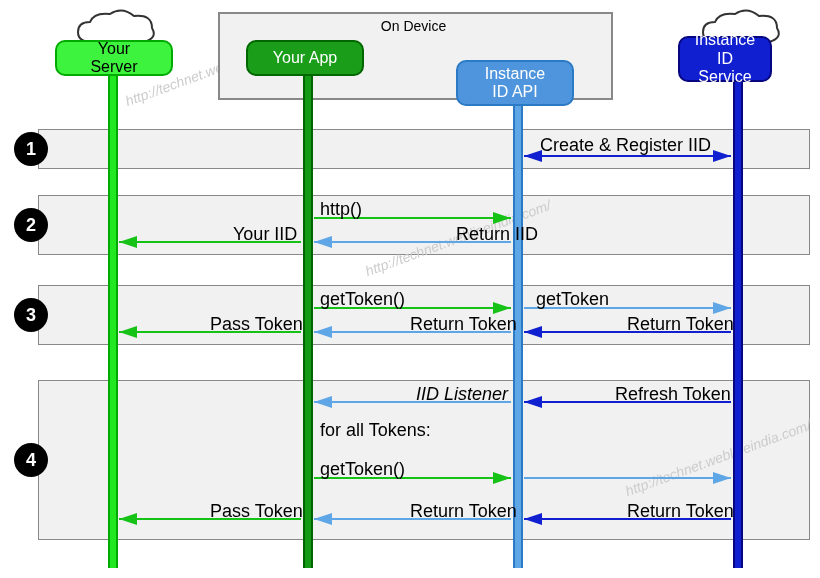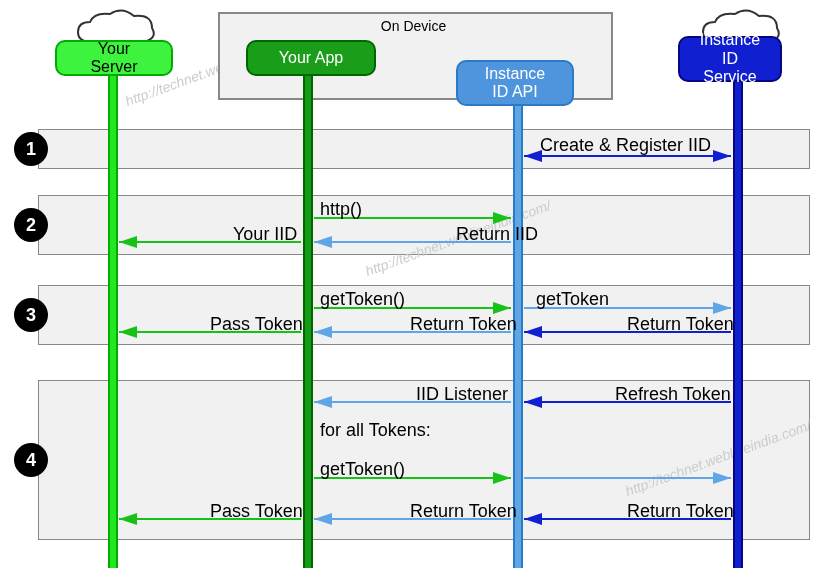--- a/index.html
+++ b/index.html
@@ -99,23 +99,23 @@
         <path d="M20 34 Q6 34 6 24 Q6 14 18 14 Q22 4 38 6 Q50 -2 62 8 Q80 6 80 20 Q86 30 72 34 Z" fill="#fff" stroke="#333" stroke-width="2"></path>
       </svg>
   </div>
   <div class="cloud" style="left:697px; top:8px;">
     <svg width="90" height="44">
         <path d="M20 34 Q6 34 6 24 Q6 14 18 14 Q22 4 38 6 Q50 -2 62 8 Q80 6 80 20 Q86 30 72 34 Z" fill="#fff" stroke="#333" stroke-width="2"></path>
       </svg>
   </div>
 
   <div class="node n-green-light" style="left:55px; top:40px; width:118px; height:36px;">Your Server</div>
-  <div class="node n-green-dark" style="left:246px; top:40px; width:130px; height:36px;">Your App</div>
+  <div class="node n-green-dark" style="left:246px; top:40px; width:118px; height:36px;">Your App</div>
   <div class="node n-blue-light" style="left:456px; top:36px; width:118px; height:46px;margin-top:24px;">Instance ID API</div>
-  <div class="node n-blue-dark" style="left:678px; top:36px; width:104px; height:46px;">Instance ID Service</div>
+  <div class="node n-blue-dark" style="left:678px; top:36px; width:94px; height:46px;">Instance ID Service</div>
 
   <svg width="820" height="578" style="position:absolute; left:0; top:0; z-index:35; pointer-events:none;">
     <defs>
       <marker id="ah-green" markerWidth="10" markerHeight="10" refX="9" refY="3" orient="auto">
           <path d="M0,0 L9,3 L0,6 Z" fill="#16c216"></path>
         </marker>
       <marker id="ah-bll" markerWidth="10" markerHeight="10" refX="9" refY="3" orient="auto">
           <path d="M0,0 L9,3 L0,6 Z" fill="#5ea6e6"></path>
         </marker>
       <marker id="ah-bld" markerWidth="10" markerHeight="10" refX="9" refY="3" orient="auto">
@@ -151,20 +151,20 @@
   <div class="msg-label" style="left:424px; top:224px;margin-left:32px;">Return IID</div>
   <div class="msg-label" style="left:233px; top:224px;">Your IID</div>
 
   <div class="msg-label" style="left:320px; top:289px;">getToken()</div>
   <div class="msg-label" style="left:536px; top:289px;">getToken</div>
   <div class="msg-label" style="left:627px; top:314px;">Return Token</div>
   <div class="msg-label" style="left:410px; top:314px;">Return Token</div>
   <div class="msg-label" style="left:210px; top:314px;">Pass Token</div>
 
   <div class="msg-label" style="left:615px; top:384px;">Refresh Token</div>
-  <div class="msg-label" style="left:416px; top:384px;">IID Listener</div>
+  <div class="msg-label" style="left:416px; top:384px;font-style:italic;">IID Listener</div>
   <div class="msg-label" style="left:320px; top:420px;">for all Tokens:</div>
   <div class="msg-label" style="left:320px; top:459px;">getToken()</div>
   <div class="msg-label" style="left:627px; top:501px;">Return Token</div>
   <div class="msg-label" style="left:410px; top:501px;">Return Token</div>
   <div class="msg-label" style="left:210px; top:501px;">Pass Token</div>
 
 </div>
 
 </body></html>

